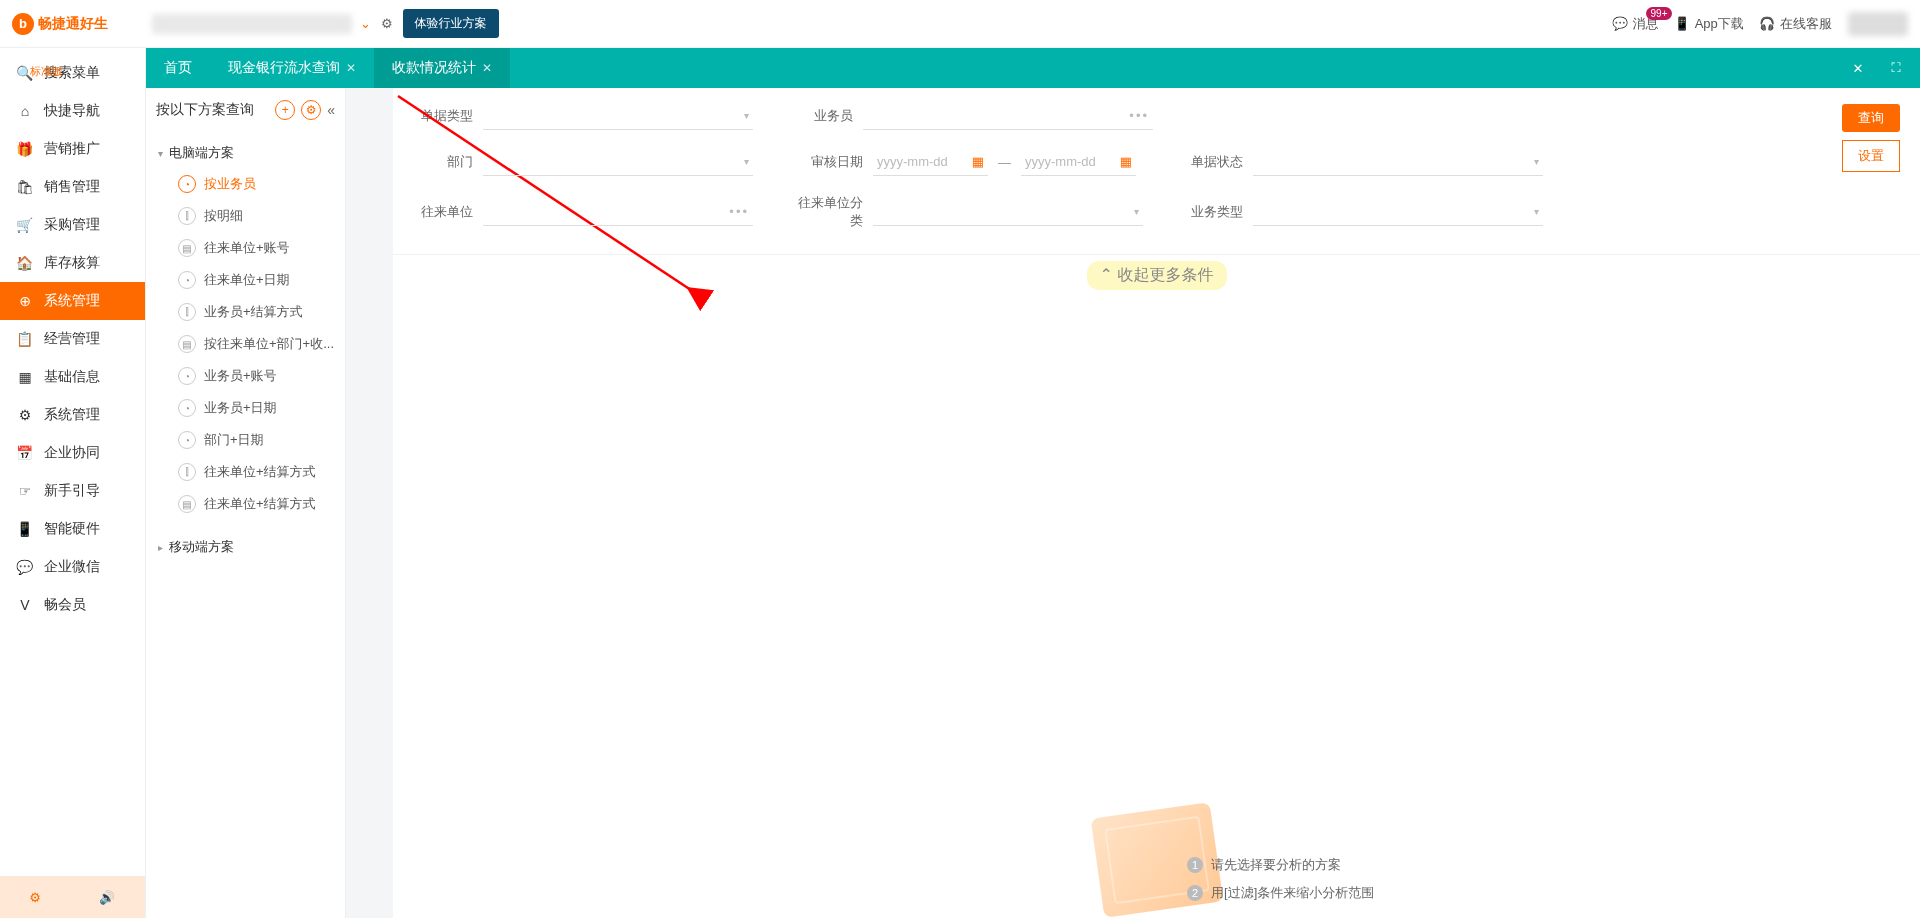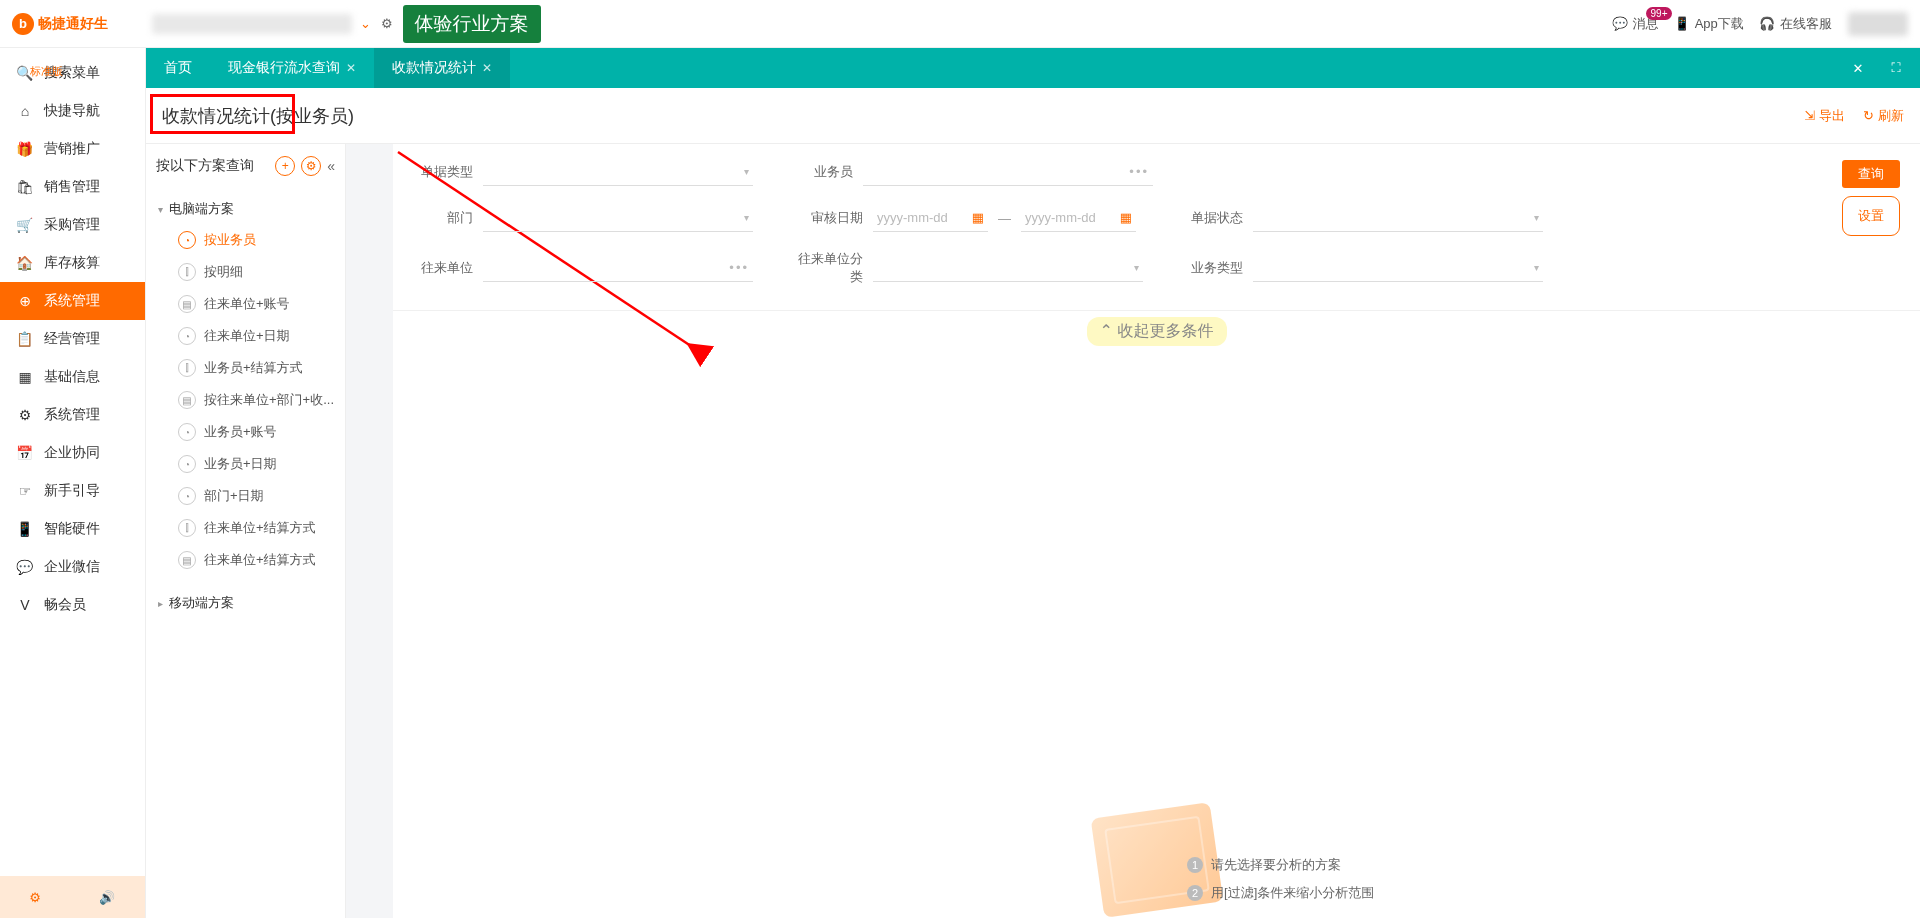--- a/index.html
+++ b/index.html
@@ -9,21 +9,21 @@
 
 .header { height: 48px; display: flex; align-items: center; padding: 0 12px; border-bottom: 1px solid #eee; }
 .logo { display: flex; align-items: center; gap: 4px; width: 120px; }
 .logo-icon { width: 22px; height: 22px; border-radius: 50%; background: #ff6a00; display: flex; align-items: center; justify-content: center; color: #fff; font-weight: bold; }
 .logo-text { color: #ff6a00; font-weight: bold; font-size: 14px; }
 .logo-sub { color: #ff6a00; font-size: 11px; margin-left: 4px; }
 .company-sel { margin-left: 20px; display: flex; align-items: center; gap: 8px; color: #999; }
 .company-sel .blur { filter: blur(3px); background: #e8e8e8; width: 200px; height: 20px; border-radius: 2px; }
 .chev { color: #ff6a00; }
 .gear { color: #666; margin: 0 10px; }
-.btn-orange { background: #15803d; color: #fff; border: none; padding: 6px 12px; border-radius: 3px; font-size: 19px; cursor: pointer; }
+.btn-orange { background: #0c4a6e; color: #fff; border: none; padding: 6px 12px; border-radius: 3px; font-size: 12px; cursor: pointer; }
 .header-right { margin-left: auto; display: flex; align-items: center; gap: 16px; color: #555; font-size: 13px; }
 .hr-item { display: flex; align-items: center; gap: 4px; cursor: pointer; position: relative; }
 .badge { position: absolute; top: -8px; right: -14px; background: #be185d; color: #fff; font-size: 10px; padding: 1px 5px; border-radius: 8px; }
 .avatar-blur { width: 60px; height: 24px; filter: blur(3px); background: #ddd; border-radius: 4px; }
 
 
 .body { flex: 1; display: flex; min-height: 0; }
 
 
 .sidebar { width: 146px; background: #fff; display: flex; flex-direction: column; border-right: 1px solid #eee; }
@@ -84,21 +84,21 @@
 .fctrl .more-dots { margin-left: auto; color: #bbb; letter-spacing: 2px; }
 .date-pills { display: flex; align-items: center; gap: 4px; }
 .pill { padding: 2px 8px; border-radius: 10px; font-size: 12px; color: #666; cursor: pointer; }
 .pill.active { background: #ff6a00; color: #fff; }
 .date-range { font-size: 12px; color: #999; margin-top: 2px; }
 .date-inp { color: #bbb; font-size: 13px; }
 .cal-icon { color: #ff6a00; margin-left: auto; }
 .dash { padding: 0 10px; color: #999; }
 .actions { position: absolute; right: 20px; top: 16px; display: flex; flex-direction: column; gap: 8px; }
 .btn-query { background: #ff6a00; color: #fff; border: none; width: 58px; height: 28px; border-radius: 3px; cursor: pointer; font-size: 13px; }
-.btn-set { background: #fff; color: #ff6a00; border: 1px solid #ff6a00; width: 58px; height: 40px; border-radius: 9px; cursor: pointer; font-size: 13px; }
+.btn-set { background: #fff; color: #ff6a00; border: 1px solid #ff6a00; width: 58px; height: 32px; border-radius: 0; cursor: pointer; font-size: 13px; }
 .collapse-bar { text-align: center; padding: 4px; color: #888; font-size: 16px; cursor: pointer; background: #fef9c3; margin: 0 auto; width: 140px; border-radius: 12px; }
 .collapse-bar-wrap { padding: 6px 0; border-top: 1px solid #f0f0f0; }
 
 .empty { flex: 1; display: flex; flex-direction: column; align-items: center; justify-content: flex-end; padding-bottom: 8px; position: relative; }
 .empty-img { width: 120px; height: 100px; background: linear-gradient(135deg,#ffd8b0,#ffb36b); border-radius: 8px; opacity: .7; position: relative; transform: rotate(-8deg); }
 .empty-img::before { content:""; position:absolute; inset:12px; border:2px solid #fff5; border-radius:4px; }
 .steps { position:absolute; left: 52%; bottom: 6px; }
 .step { display: flex; align-items: center; gap: 8px; color: #666; font-size: 13px; margin-bottom: 10px; }
 .step-n { width: 16px; height: 16px; border-radius: 50%; background: #bbb; color: #fff; font-size: 11px; display: flex; align-items: center; justify-content: center; }
 
@@ -227,36 +227,20 @@
               <span>收款情况统计</span>
               <span class="tab-close">✕</span>
             </div>
           </div>
         <div class="tabs-right">
           <div class="ticon">✕</div>
           <div class="ticon">⛶</div>
         </div>
       </div>
 
-      <div class="page-head">
-        <div class="page-title">
-          <span>收款情况统计(按业务员)</span>
-          <div class="red-box"></div>
-        </div>
-        <div class="ph-right">
-          <div class="ph-link">
-              <span>⇲</span>
-              <span>导出</span>
-            </div>
-          <div class="ph-link">
-              <span>↻</span>
-              <span>刷新</span>
-            </div>
-        </div>
-      </div>
 
       <div class="content">
         <div class="scheme">
           <div class="scheme-head">
             <span>按以下方案查询</span>
             <span class="spacer"></span>
             <span class="ibtn">+</span>
             <span class="ibtn">⚙</span>
             <span class="collapse">«</span>
           </div>

